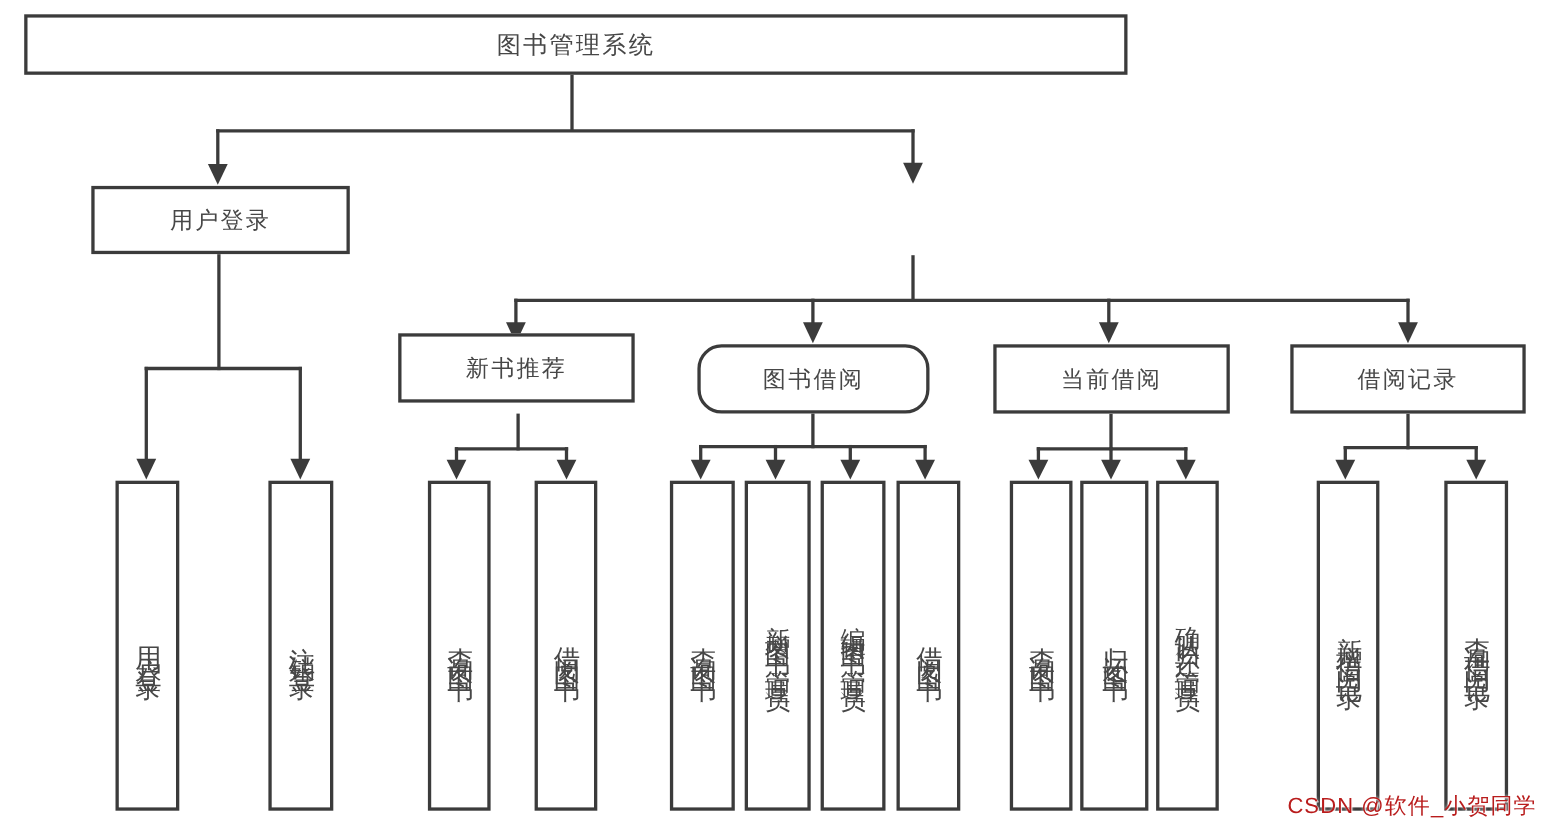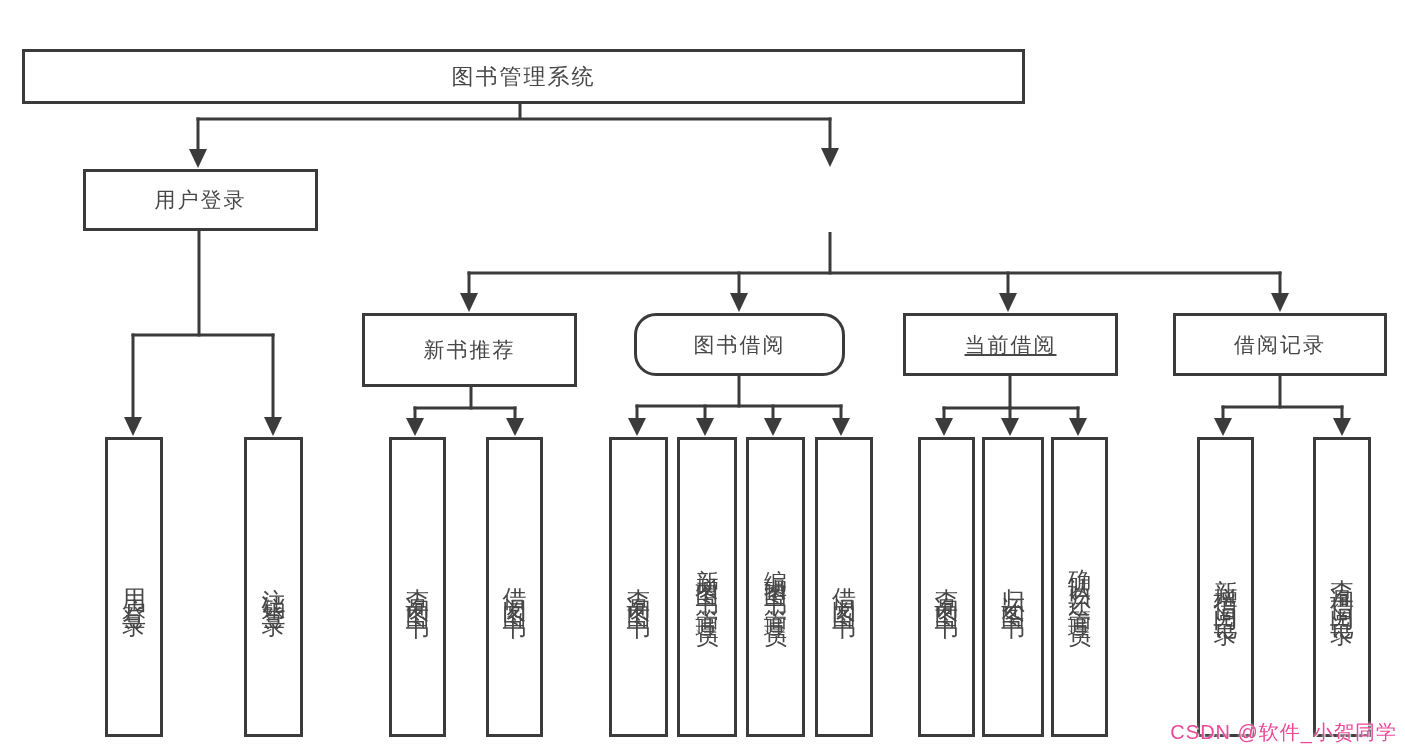--- a/index.html
+++ b/index.html
@@ -20,36 +20,36 @@
     box-sizing:border-box;
     border:3px solid var(--line);
     background:#fff;
     display:flex;
     align-items:center;
     justify-content:center;
     color:var(--text);
     text-align:center;
   }
   .h{font-size:21px;letter-spacing:2px;}
-  .root{font-size:22px;margin-top:36px;}
+  .root{font-size:22px;}
   .v{
     writing-mode:vertical-rl;
     text-orientation:mixed;
     font-size:24px;
     letter-spacing:9px;
     line-height:1;
   }
   .v.long{font-size:23px;letter-spacing:8px;}
   .watermark{
     position:absolute;
     top:719px;
     right:8px;
     font-size:20px;
     letter-spacing:1px;
-    color:#ec4899;
+    color:#b91c1c;
     text-shadow:0 0 3px #fff,1px 1px 0 rgba(255,255,255,.8);
     z-index:5;
     white-space:nowrap;
   }
 </style>
 </head>
 <body>
 
 <div class="canvas">
 
@@ -116,23 +116,23 @@
       <polygon points="1078,436 1069,418 1087,418"></polygon>
       <polygon points="1223,436 1214,418 1232,418"></polygon>
       <polygon points="1342,436 1333,418 1351,418"></polygon>
     </g>
   </svg>
 
   <div class="box h root" style="left:22px;top:13px;width:1003px;height:55px;">图书管理系统</div>
 
   <div class="box h" style="left:83px;top:169px;width:235px;height:62px;">用户登录</div>
 
-  <div class="box h" style="left:362px;top:313px;width:215px;height:74px;">新书推荐</div>
+  <div class="box h" style="left:362px;top:303px;width:215px;height:63px;">新书推荐</div>
   <div class="box h" style="left:634px;top:313px;width:211px;height:63px;border-radius:22px;">图书借阅</div>
-  <div class="box h" style="left:903px;top:313px;width:215px;height:63px;text-decoration:underline;">当前借阅</div>
+  <div class="box h" style="left:903px;top:313px;width:215px;height:63px;">当前借阅</div>
   <div class="box h" style="left:1173px;top:313px;width:214px;height:63px;">借阅记录</div>
 
   <div class="box v" style="left:105px;top:437px;width:58px;height:300px;">用户登录</div>
   <div class="box v" style="left:244px;top:437px;width:59px;height:300px;">注销登录</div>
 
   <div class="box v" style="left:389px;top:437px;width:57px;height:300px;">查询图书</div>
   <div class="box v" style="left:486px;top:437px;width:57px;height:300px;">借阅图书</div>
 
   <div class="box v" style="left:609px;top:437px;width:59px;height:300px;">查询图书</div>
   <div class="box v long" style="left:677px;top:437px;width:60px;height:300px;">新增图书（管理员）</div>

